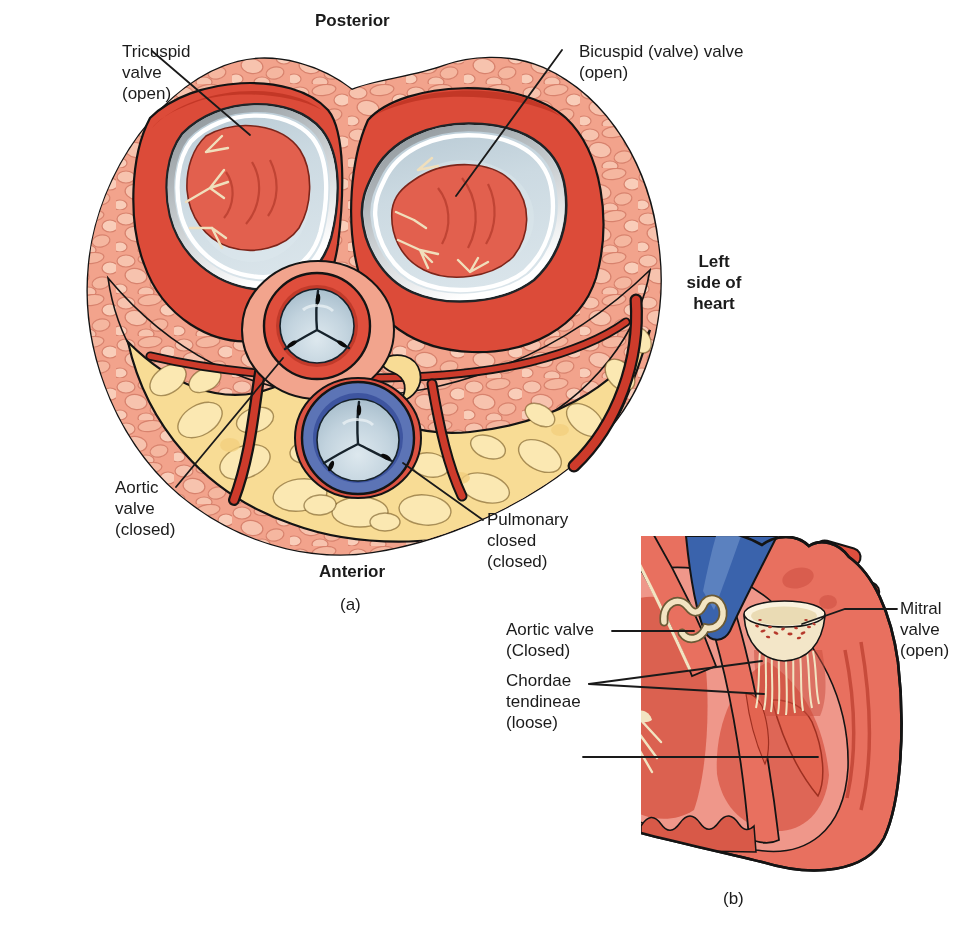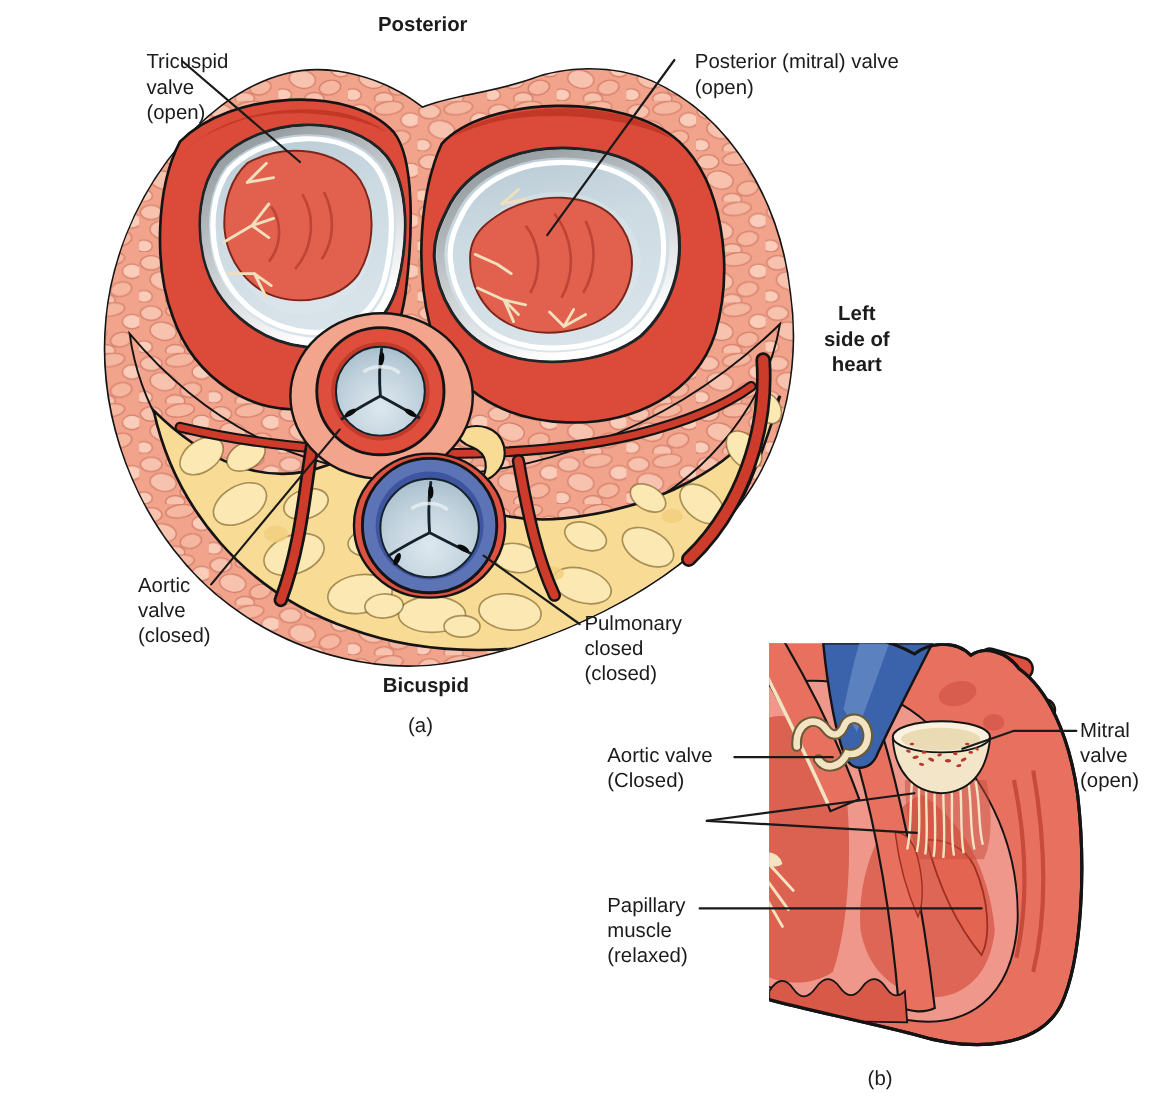--- a/index.html
+++ b/index.html
@@ -240,25 +240,25 @@
       <path d="M612 631 L694 631"></path>
       <path d="M589 684 L762 661"></path>
       <path d="M589 684 L764 694"></path>
       <path d="M583 757 L818 757"></path>
       <path d="M897 609 L845 609 L802 624"></path>
     </g>
   </svg>
 
   <div class="lbl bold nowrap" style="left:315px;top:10px;">Posterior</div>
   <div class="lbl" style="left:76px;top:41px;width:92px;margin-left:46px;">Tricuspid valve (open)</div>
-  <div class="lbl" style="left:579px;top:41px;width:192px;">Posterior (mitral) valve (open)</div>
+  <div class="lbl" style="left:579px;top:41px;width:192px;">Bicuspid (valve) valve (open)</div>
   <div class="lbl bold" style="left:664px;top:251px;width:68px;margin-left:16px;">Left side of heart</div>
   <div class="lbl" style="left:115px;top:477px;width:82px;">Aortic valve (closed)</div>
   <div class="lbl" style="left:487px;top:509px;width:96px;">Pulmonary closed (closed)</div>
-  <div class="lbl bold nowrap" style="left:319px;top:561px;">Bicuspid</div>
+  <div class="lbl bold nowrap" style="left:319px;top:561px;">Anterior</div>
   <div class="lbl nowrap" style="left:340px;top:594px;">(a)</div>
 
   <div class="lbl" style="left:506px;top:619px;width:118px;">Aortic valve (Closed)</div>
-  <div class="lbl" style="left:506px;top:744px;width:98px;">Papillary muscle (relaxed)</div>
+  <div class="lbl" style="left:506px;top:670px;width:104px;">Chordae tendineae (loose)</div>
   <div class="lbl" style="left:900px;top:598px;width:64px;">Mitral valve (open)</div>
   <div class="lbl nowrap" style="left:723px;top:888px;">(b)</div>
 
 </div>
 
 </body></html>

